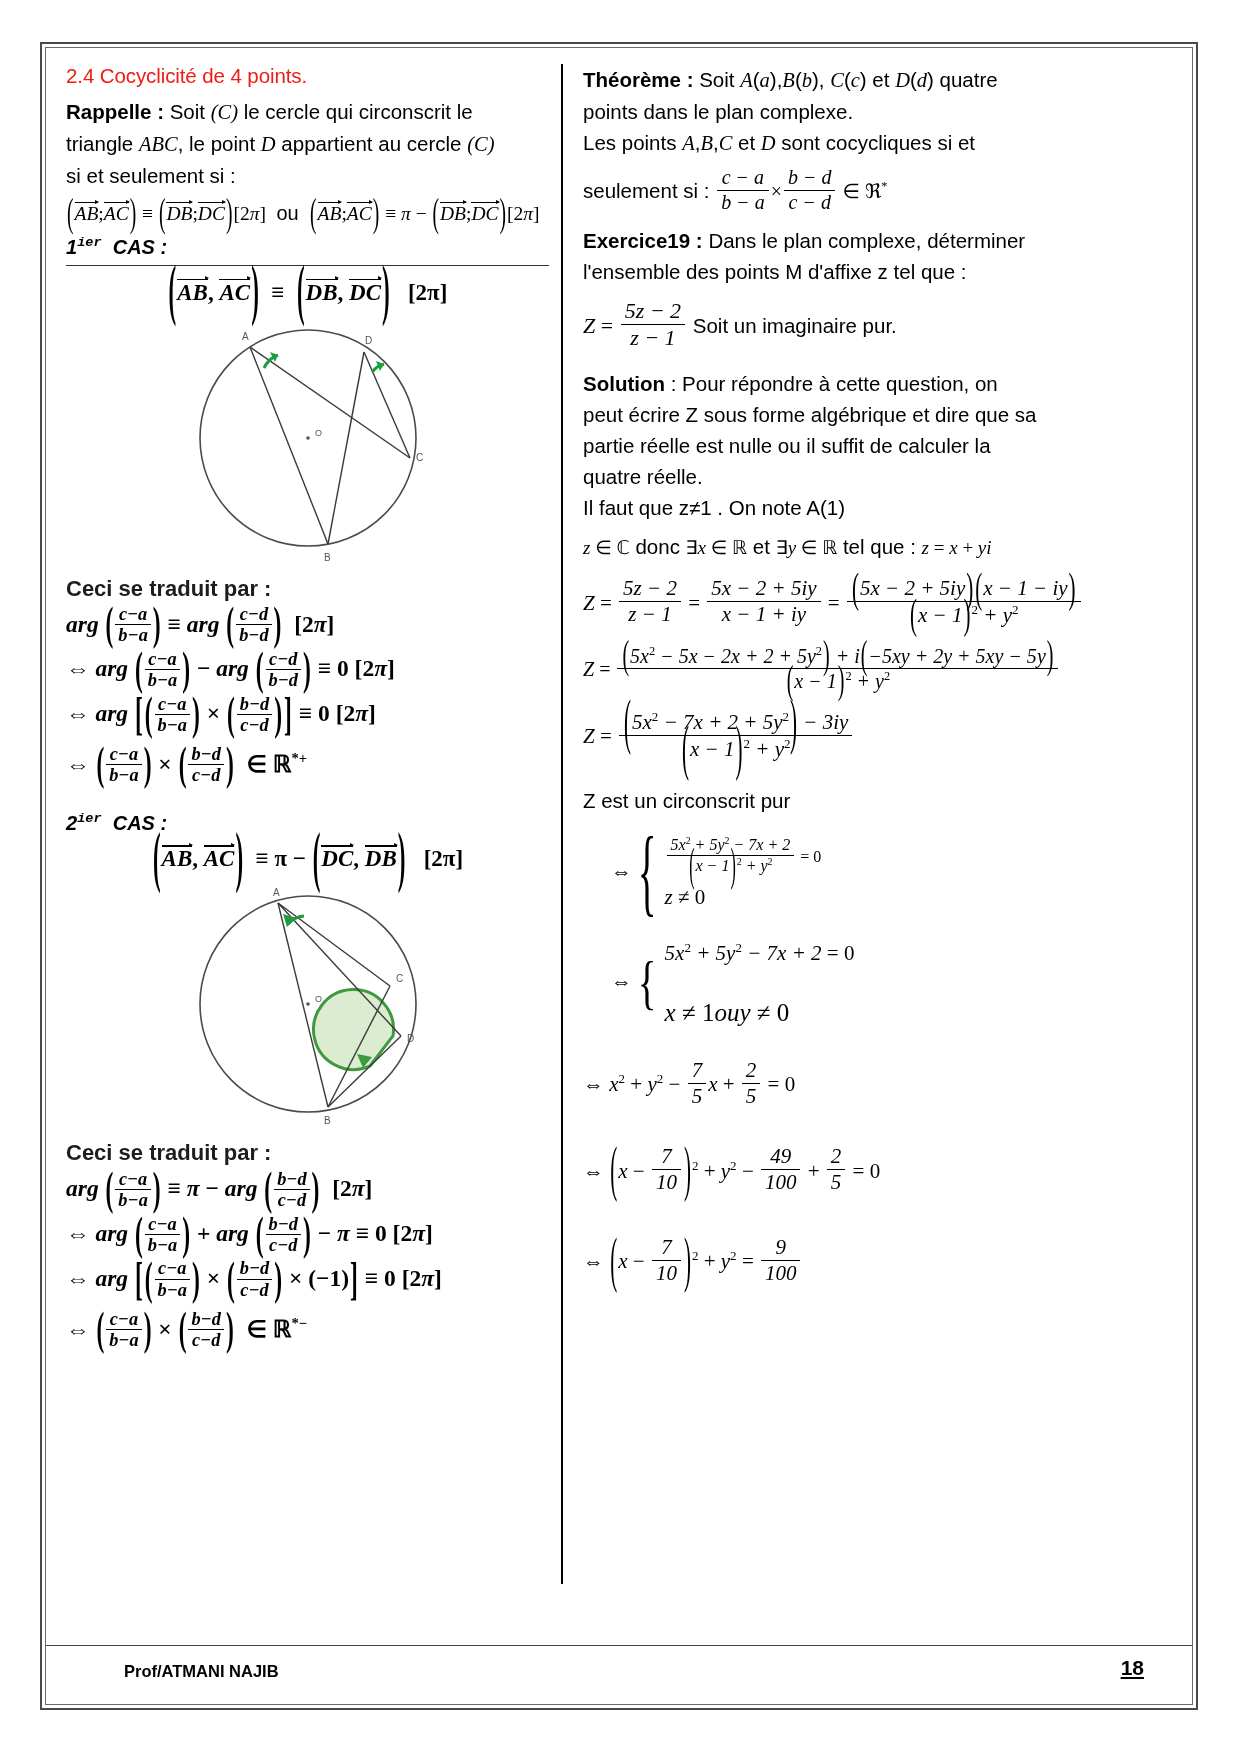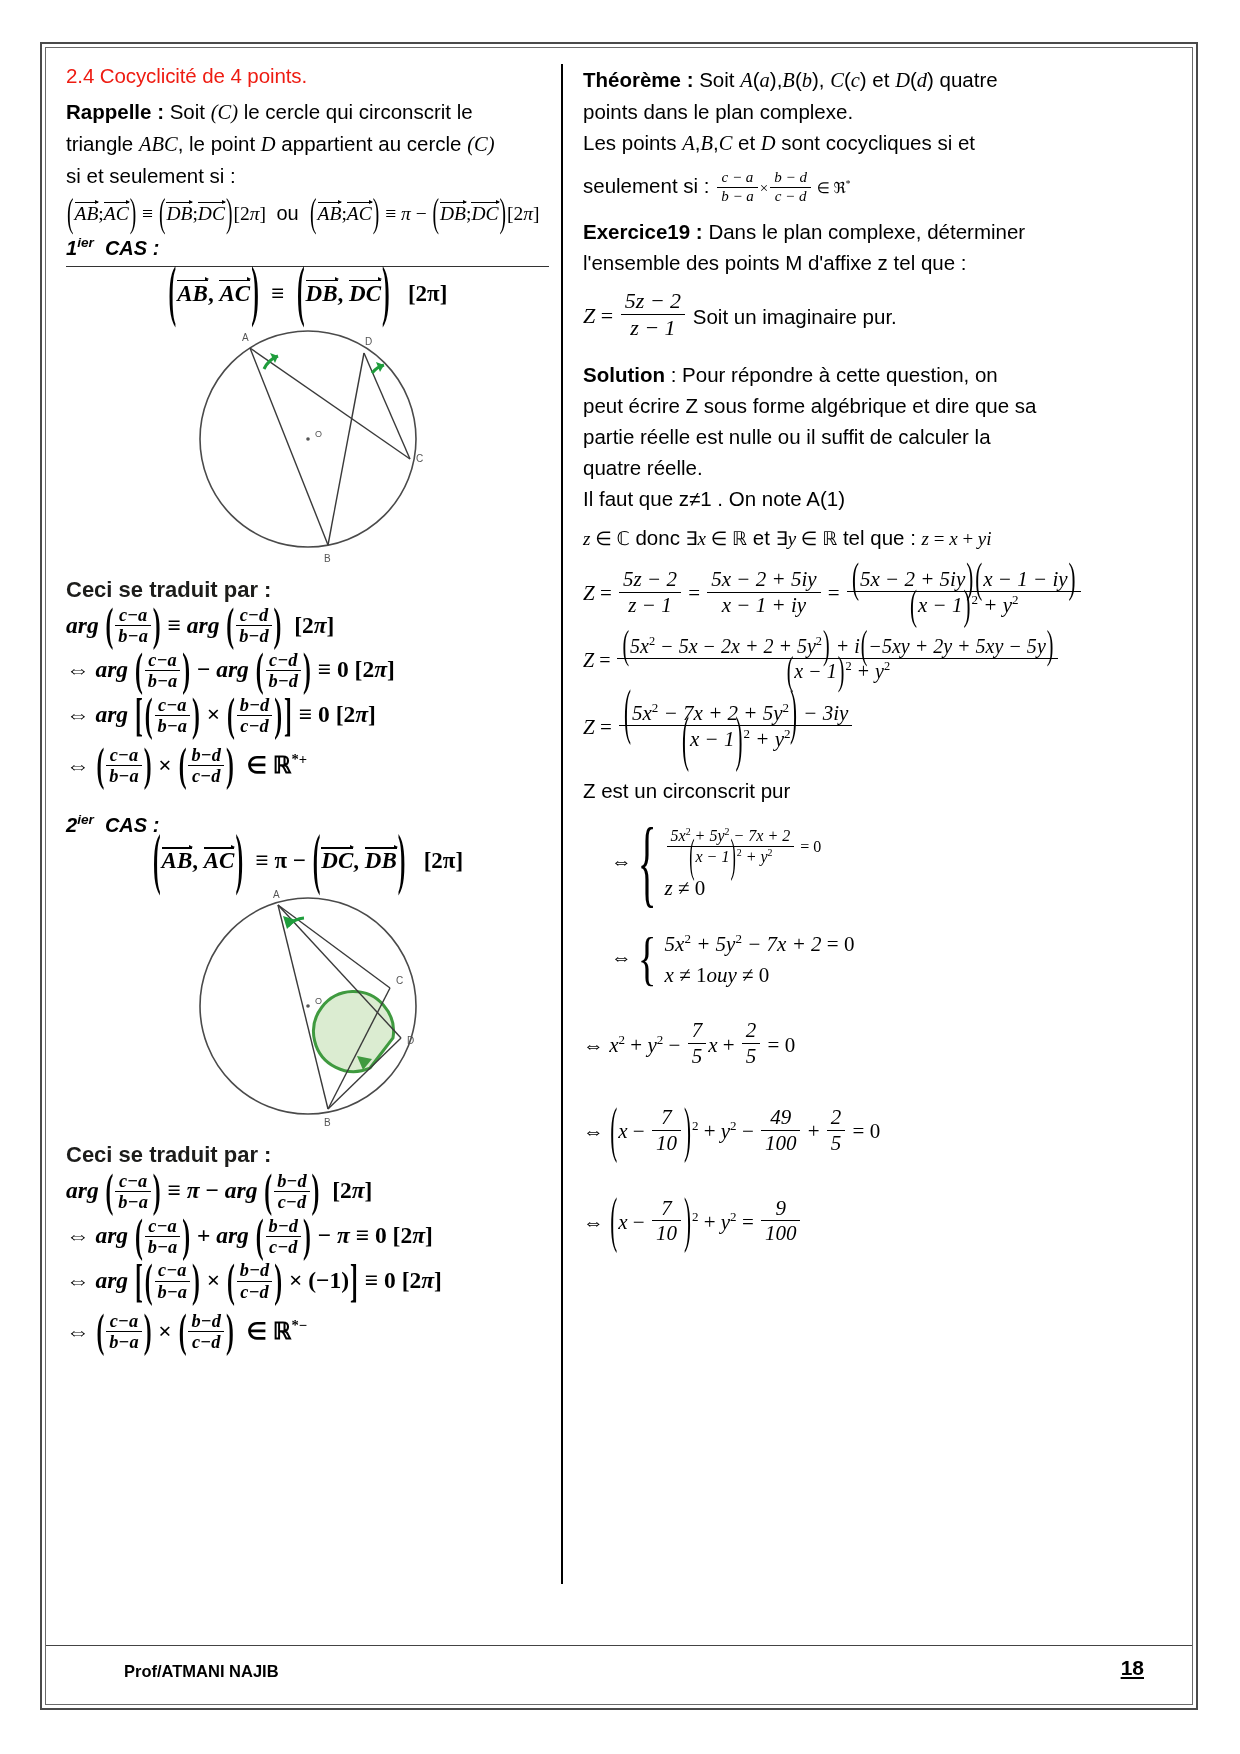--- a/index.html
+++ b/index.html
@@ -68,21 +68,21 @@
     line-height: 31px;
     margin: 0;
   }
   .para b { font-weight: bold; }
   .it { font-family: "Liberation Serif", serif; font-style: italic; }
 
   
   .mth {
     font-family: "Liberation Serif", serif;
     font-style: italic;
-    font-size: 15px;
+    font-size: 20px;
     white-space: nowrap;
   }
   .mth .rm { font-style: normal; }
 
   
   .frac {
     display: inline-flex;
     flex-direction: column;
     vertical-align: middle;
     text-align: center;
@@ -127,21 +127,21 @@
     border-top: 2.4px solid transparent;
     border-bottom: 2.4px solid transparent;
   }
 
   .casline {
     font-size: 20px;
     font-weight: bold;
     font-style: italic;
     margin: 10px 0 4px 0;
   }
-  .casline sup { font-size: 0.68em; }
+  .casline sup { font-size: 0.68em; font-family: Liberation Mono, monospace; }
 
   .boxrule {
     border-top: 1.6px solid #333;
     margin: 6px 0 0 0;
   }
 
   
   .slab {
     font-family: "Liberation Serif", serif;
     font-weight: bold;
@@ -547,21 +547,21 @@
       </div>
 
       <div class="eqrow" style="margin-top:30px; padding-left:28px;">
         <span class="mth" style="font-size:21px;"><span class="rm">⇔</span></span>
         <span class="sys">
           <span class="brace brace-sm">{</span>
           <span class="sysrows">
             <span class="mth" style="font-size:21px;">
               5<span style="font-style:italic;">x</span><span class="sup">2</span> + 5<span style="font-style:italic;">y</span><span class="sup">2</span> − 7<span style="font-style:italic;">x</span> + 2 <span class="rm">= 0</span>
             </span>
-            <span class="mth" style="font-size:21px;">
+            <span class="mth" style="font-size:25px;margin-top:27px;">
               <span style="font-style:italic;">x</span> <span class="rm">≠ 1</span><span style="font-style:italic;">ouy</span> <span class="rm">≠ 0</span>
             </span>
           </span>
         </span>
       </div>
 
       <div class="eqrow" style="margin-top:34px;">
         <span class="mth" style="font-size:21px;">
           <span class="rm">⇔</span>&nbsp;<span style="font-style:italic;">x</span><span class="sup">2</span> <span class="rm">+</span> <span style="font-style:italic;">y</span><span class="sup">2</span> <span class="rm">−</span>
           <span class="frac">

